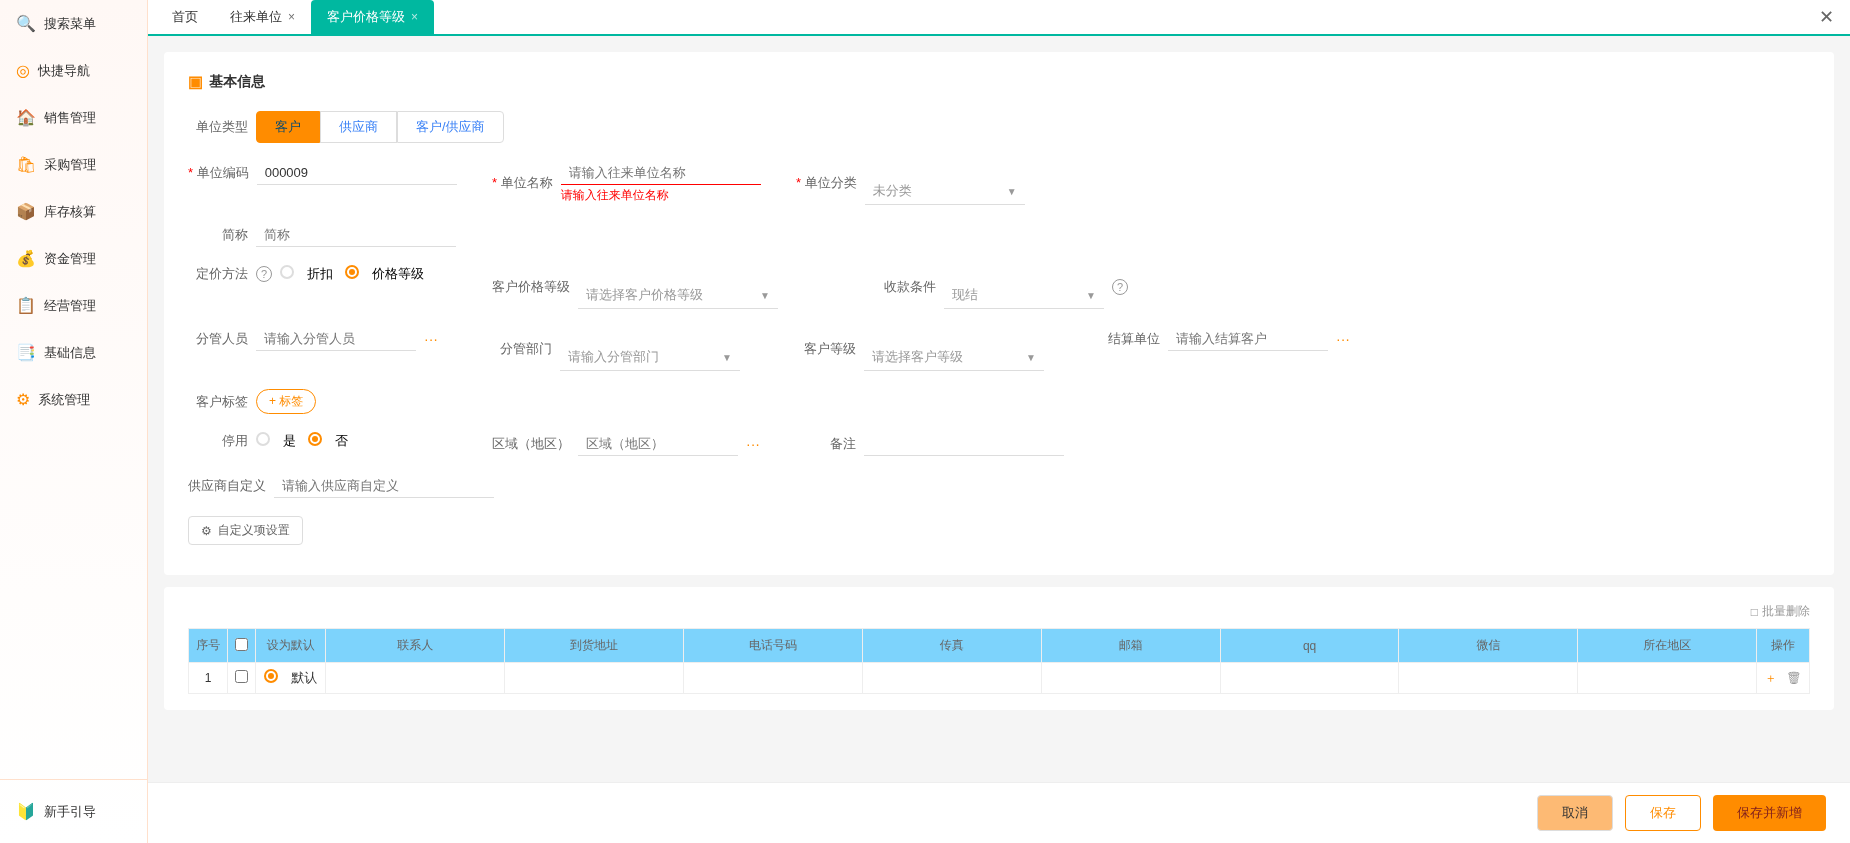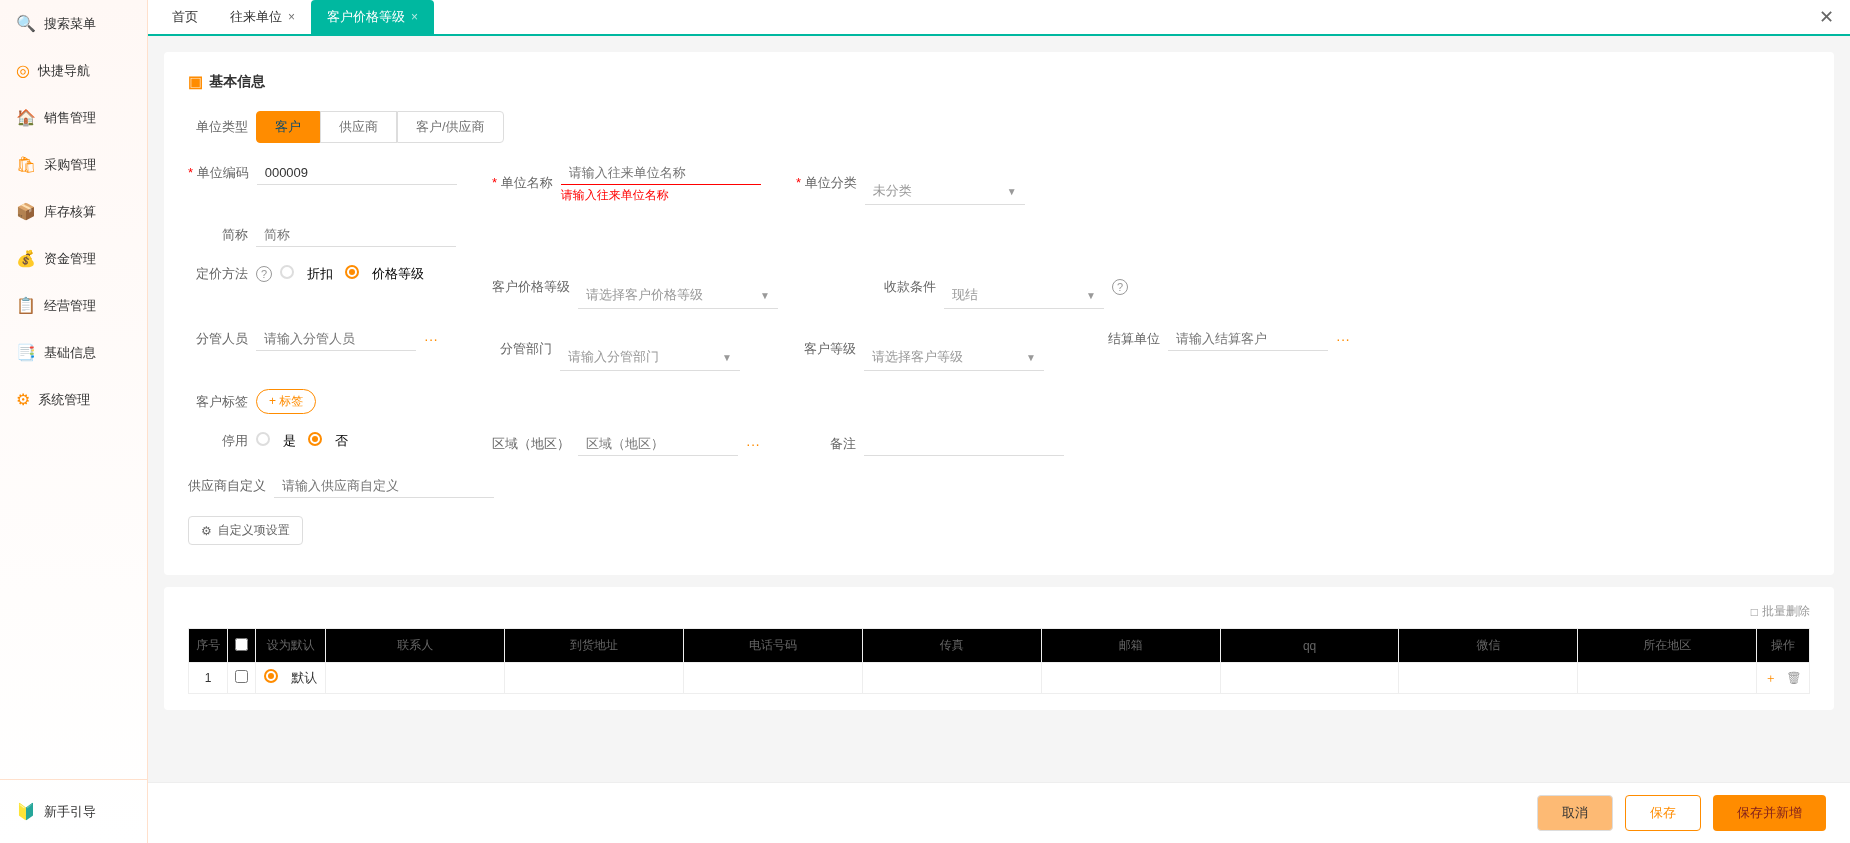--- a/index.html
+++ b/index.html
@@ -153,21 +153,21 @@
     .unit-type-group {
       display: flex;
       gap: 0;
     }
     .unit-btn {
       padding: 6px 18px;
       border: 1px solid #ddd;
       cursor: pointer;
       font-size: 13px;
       background: #fff;
-      color: #737373;
+      color: #3b82f6;
     }
     .unit-btn.active {
       background: #ff8c00;
       border-color: #ff8c00;
       color: #0c4a6e;
     }
     .unit-btn:first-child { border-radius: 4px 0 0 4px; }
     .unit-btn:last-child { border-radius: 0 4px 4px 0; }
 
     
@@ -272,21 +272,21 @@
       display: flex;
       align-items: center;
       gap: 4px;
     }
     table {
       width: 100%;
       border-collapse: collapse;
       font-size: 12px;
     }
     th {
-      background: #000000;
+      background: #7dd3fc;
       border: 1px solid #eee;
       padding: 8px 6px;
       color: #666;
       font-weight: normal;
       text-align: center;
     }
     td {
       border: 1px solid #eee;
       padding: 6px;
       text-align: center;

